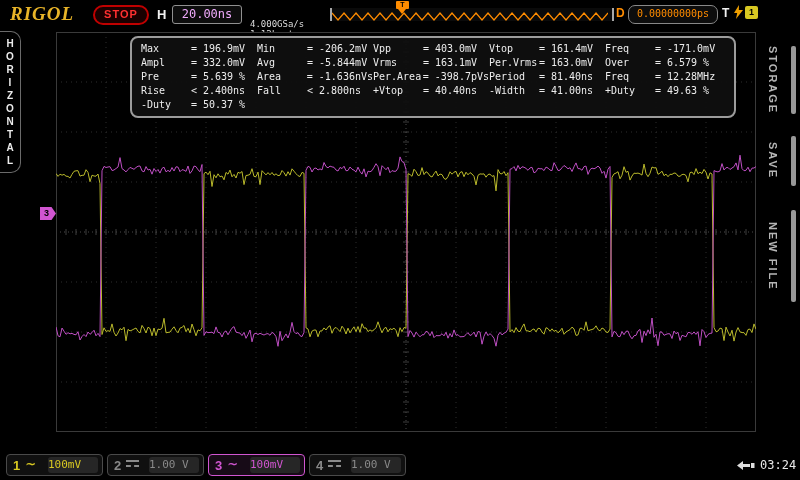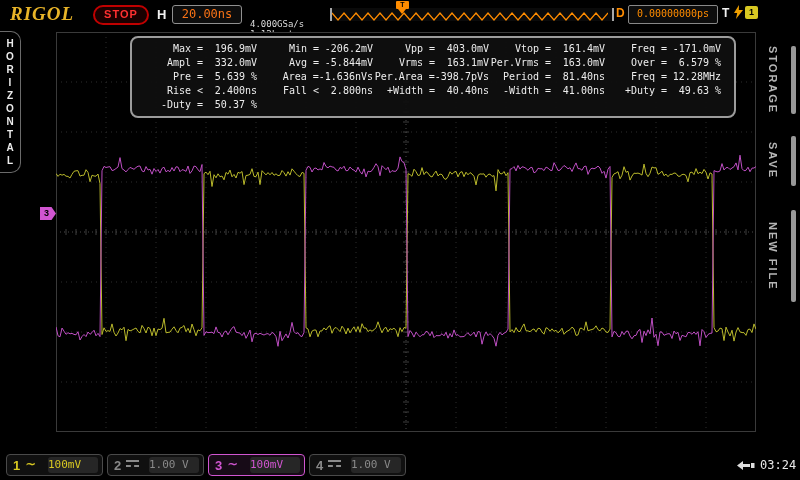--- a/index.html
+++ b/index.html
@@ -6,29 +6,29 @@
   body{width:800px;height:480px;overflow:hidden;font-family:"DejaVu Sans Mono",monospace;}
   .stage{position:absolute;left:0;top:0;width:800px;height:480px;background:#000;text-decoration:underline;}
 
   
   .topbar{position:absolute;left:0;top:0;width:800px;height:28px;background:#000;}
   .logo{position:absolute;left:10px;top:3px;font:italic bold 19px "Liberation Serif",serif;color:#e8b428;letter-spacing:1px;}
   .stop-pill{position:absolute;left:93px;top:5px;width:52px;height:16px;border:2px solid #c00000;border-radius:10px;
              background:#1a0000;color:#ff3030;font:bold 11px "Liberation Sans",sans-serif;text-align:center;line-height:15px;letter-spacing:1px;}
   .h-label{position:absolute;left:157px;top:7px;color:#f0f0f0;font:bold 13px "Liberation Sans",sans-serif;}
   .tb-box{position:absolute;left:172px;top:5px;width:68px;height:17px;background:#0d0d0d;border:1px solid #909090;border-radius:3px;
-          color:#f97316;font:12px "DejaVu Sans Mono",monospace;text-align:center;line-height:16px;}
+          color:#f0abfc;font:12px "DejaVu Sans Mono",monospace;text-align:center;line-height:16px;}
   .sample-block{position:absolute;left:250px;top:19px;color:#dcdcdc;font:9px "DejaVu Sans Mono",monospace;line-height:10px;}
   .mem-bar{position:absolute;left:330px;top:8px;width:280px;height:13px;background:#0a0a0a;
            border-left:2px solid #a8a8a8;border-right:2px solid #a8a8a8;}
   .trig-pos{position:absolute;left:396px;top:1px;width:13px;height:8px;background:#ff8c00;border-radius:1px;z-index:3;
             color:#000;font:bold 7px "Liberation Sans",sans-serif;text-align:center;line-height:8px;}
   .trig-pos::after{content:"";position:absolute;left:2px;top:8px;border-left:4px solid transparent;border-right:4px solid transparent;border-top:5px solid #ff8c00;}
   .d-label{position:absolute;left:616px;top:6px;color:#ff8c00;font:bold 12px "Liberation Sans",sans-serif;}
-  .d-box{position:absolute;left:628px;top:5px;width:88px;height:17px;background:#0d0d0d;border:1px solid #888;border-radius:2px;
+  .d-box{position:absolute;left:628px;top:5px;width:88px;height:17px;background:#0d0d0d;border:1px solid #888;border-radius:7px;
          color:#ff8c00;font:10px "DejaVu Sans Mono",monospace;text-align:center;line-height:16px;}
   .t-label{position:absolute;left:722px;top:6px;color:#f0f0f0;font:bold 12px "Liberation Sans",sans-serif;}
   .t-flash{position:absolute;left:734px;top:5px;}
   .t-src{position:absolute;left:745px;top:6px;width:13px;height:13px;background:#d8c822;border-radius:2px;
          color:#000;font:bold 9px "Liberation Sans",sans-serif;text-align:center;line-height:13px;}
   .t-level{position:absolute;left:761px;top:7px;color:#d8c822;font:10px "DejaVu Sans Mono",monospace;letter-spacing:-0.3px;}
 
   
   .h-tab{position:absolute;left:0;top:31px;width:21px;height:142px;background:#000;border:1px solid #6a6a6a;border-left:none;
          border-radius:0 10px 10px 0;display:flex;justify-content:center;padding-top:6px;box-sizing:border-box;cursor:pointer;}
@@ -36,21 +36,21 @@
               color:#ececec;letter-spacing:2px;}
 
   
   .grid-area{position:absolute;left:56px;top:32px;width:700px;height:400px;background:#000;}
   .ch3-marker{position:absolute;left:40px;top:207px;width:16px;height:13px;background:#d055d0;z-index:4;
               clip-path:polygon(0 0,72% 0,100% 50%,72% 100%,0 100%);
               color:#000;font:bold 9px "Liberation Sans",sans-serif;text-align:center;line-height:13px;padding-right:3px;box-sizing:border-box;cursor:pointer;}
 
   
   .meas-panel{position:absolute;left:130px;top:36px;width:606px;height:82px;box-sizing:border-box;z-index:6;
-              background:rgba(15,15,15,0.93);border:2px solid #9c9c9c;border-radius:8px;padding:5px 9px 3px;text-align:right;}
+              background:rgba(15,15,15,0.93);border:2px solid #9c9c9c;border-radius:8px;padding:5px 9px 3px;}
   .m-row{display:flex;height:14px;line-height:14px;}
   .m-cell{width:116px;display:flex;white-space:pre;color:#ededed;font:10px "DejaVu Sans Mono",monospace;}
   .m-label{width:50px;}
   .m-sep{width:12px;}
   .m-value{flex:1;}
 
   
   .right-menu{position:absolute;left:758px;top:0;width:42px;height:480px;background:#000;}
   .rm-item{position:absolute;left:0;width:40px;display:flex;align-items:center;justify-content:center;cursor:pointer;}
   .rm-text{writing-mode:vertical-rl;font:bold 11px "Liberation Sans",sans-serif;letter-spacing:2px;color:#b5b5b5;margin-right:10px;}
@@ -268,21 +268,21 @@
       <div class="m-row">
         <div class="m-cell"><span class="m-label">Pre</span><span class="m-sep">=</span><span class="m-value">5.639 %</span></div>
         <div class="m-cell"><span class="m-label">Area</span><span class="m-sep">=</span><span class="m-value">-1.636nVs</span></div>
         <div class="m-cell"><span class="m-label">Per.Area</span><span class="m-sep">=</span><span class="m-value">-398.7pVs</span></div>
         <div class="m-cell"><span class="m-label">Period</span><span class="m-sep">=</span><span class="m-value">81.40ns</span></div>
         <div class="m-cell"><span class="m-label">Freq</span><span class="m-sep">=</span><span class="m-value">12.28MHz</span></div>
       </div>
       <div class="m-row">
         <div class="m-cell"><span class="m-label">Rise</span><span class="m-sep">&lt;</span><span class="m-value">2.400ns</span></div>
         <div class="m-cell"><span class="m-label">Fall</span><span class="m-sep">&lt;</span><span class="m-value">2.800ns</span></div>
-        <div class="m-cell"><span class="m-label">+Width</span><span class="m-sep">=</span><span class="m-value">40.40ns</span></div>
+        <div class="m-cell"><span class="m-label">+Vtop</span><span class="m-sep">=</span><span class="m-value">40.40ns</span></div>
         <div class="m-cell"><span class="m-label">-Width</span><span class="m-sep">=</span><span class="m-value">41.00ns</span></div>
         <div class="m-cell"><span class="m-label">+Duty</span><span class="m-sep">=</span><span class="m-value">49.63 %</span></div>
       </div>
       <div class="m-row">
         <div class="m-cell"><span class="m-label">-Duty</span><span class="m-sep">=</span><span class="m-value">50.37 %</span></div>
       </div>
     </div>
 
   <div class="right-menu" id="right-menu">
       <div class="rm-item" style="top: 42px; height: 76px;">

